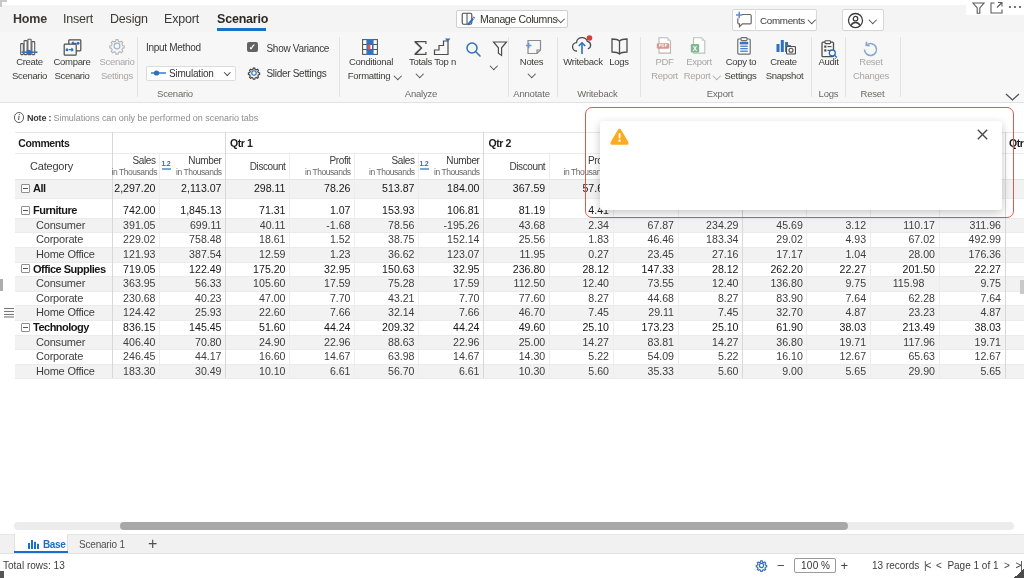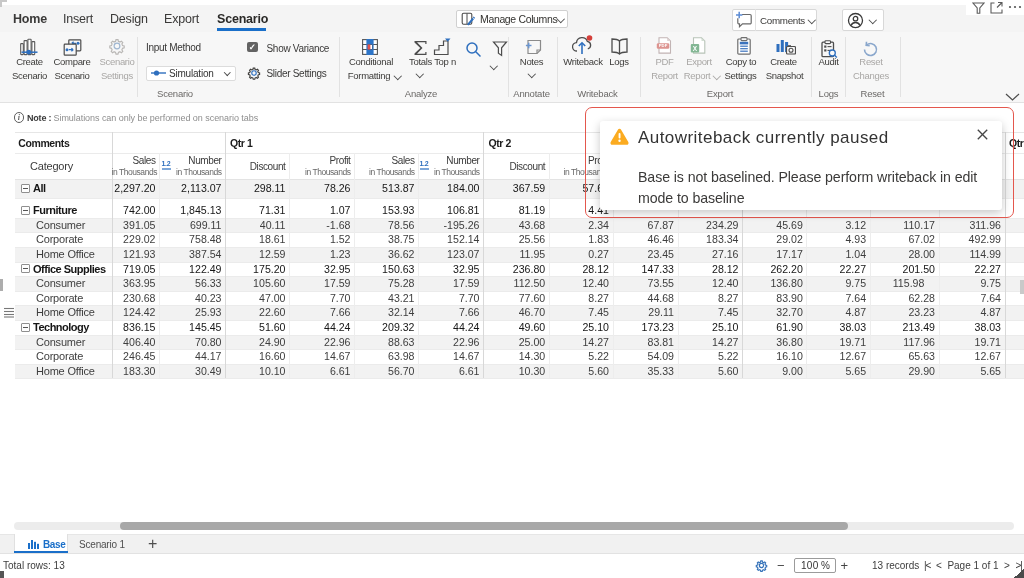--- a/index.html
+++ b/index.html
@@ -410,21 +410,21 @@
 <div class="a num" style="left:289px;top:247.0px;width:61.5px;height:14.6px;line-height:14.6px">1.23</div>
 <div class="a num" style="left:354px;top:247.0px;width:60.5px;height:14.6px;line-height:14.6px">36.62</div>
 <div class="a num" style="left:418px;top:247.0px;width:61.5px;height:14.6px;line-height:14.6px">123.07</div>
 <div class="a num" style="left:483px;top:247.0px;width:62.2px;height:14.6px;line-height:14.6px">11.95</div>
 <div class="a num" style="left:548.7px;top:247.0px;width:60.3px;height:14.6px;line-height:14.6px">0.27</div>
 <div class="a num" style="left:612.5px;top:247.0px;width:61.5px;height:14.6px;line-height:14.6px">23.45</div>
 <div class="a num" style="left:677.5px;top:247.0px;width:61.0px;height:14.6px;line-height:14.6px">27.16</div>
 <div class="a num" style="left:742px;top:247.0px;width:60.8px;height:14.6px;line-height:14.6px">17.17</div>
 <div class="a num" style="left:806.3px;top:247.0px;width:59.8px;height:14.6px;line-height:14.6px">1.04</div>
 <div class="a num" style="left:869.6px;top:247.0px;width:65.4px;height:14.6px;line-height:14.6px">28.00</div>
-<div class="a num" style="left:938.5px;top:247.0px;width:62.5px;height:14.6px;line-height:14.6px">114.99</div>
+<div class="a num" style="left:938.5px;top:247.0px;width:62.5px;height:14.6px;line-height:14.6px">176.36</div>
 <div class="a ctr" style="left:20.5px;top:264.4px;width:9px;height:9px;border:1px solid #8f8f8f;background:#fdfdfd;border-radius:1px">
       <div style="width:5px;height:1.2px;background:#555"></div>
     </div>
 <div class="a rlab b" style="left:33px;top:261.6px;height:14.6px;line-height:14.6px">Office Supplies</div>
 <div class="a num b" style="left:111.5px;top:261.6px;width:44.0px;height:14.6px;line-height:14.6px">719.05</div>
 <div class="a num b" style="left:159px;top:261.6px;width:62.5px;height:14.6px;line-height:14.6px">122.49</div>
 <div class="a num b" style="left:225px;top:261.6px;width:60.5px;height:14.6px;line-height:14.6px">175.20</div>
 <div class="a num b" style="left:289px;top:261.6px;width:61.5px;height:14.6px;line-height:14.6px">32.95</div>
 <div class="a num b" style="left:354px;top:261.6px;width:60.5px;height:14.6px;line-height:14.6px">150.63</div>
 <div class="a num b" style="left:418px;top:261.6px;width:61.5px;height:14.6px;line-height:14.6px">32.95</div>
@@ -582,18 +582,16 @@
 <div class="a" style="left:924px;top:560px;font-size:10px;color:#3d3d3d"><span style="letter-spacing:-1px">|&lt;</span>&nbsp; &lt;&nbsp; Page 1 of 1 &nbsp;&gt; &nbsp;<span style="letter-spacing:-1px">&gt;|</span></div>
 <div class="a" style="left:0;top:571px;width:4px;height:7px;background:#555"></div>
 <div class="a" style="left:1014px;top:568px;width:10px;height:10px;background:linear-gradient(135deg,transparent 50%,#4a4a4a 50%)"></div>
 <div class="a" style="left:585px;top:106.5px;width:428.5px;height:111px;border:1.6px solid #e4574d;border-radius:7px"></div>
 <div class="a" style="left:600px;top:121px;width:402px;height:88.5px;background:#fff;border-radius:3px;box-shadow:0 3px 10px rgba(0,0,0,0.22)"></div>
 <svg class="a" style="left:610px;top:128px" width="19" height="17" viewBox="0 0 19 17">
 <path d="M9.5 0.8 a1.8 1.8 0 0 1 1.6 0.9 l7.2 12.4 a1.8 1.8 0 0 1 -1.6 2.7 h-14.4 a1.8 1.8 0 0 1 -1.6 -2.7 l7.2 -12.4 a1.8 1.8 0 0 1 1.6 -0.9 z" fill="#fbab20"></path>
 <rect x="8.6" y="5" width="1.9" height="5.5" rx="0.9" fill="#fff"></rect>
 <circle cx="9.55" cy="12.7" r="1.2" fill="#fff"></circle>
 </svg>
-<div class="a" style="left:638px;top:127.5px;font-size:17px;color:#333;letter-spacing:0.45px">Autowriteback currently paused</div>
 <svg class="a" style="left:977px;top:129px" width="11" height="11" viewBox="0 0 11 11">
 <line x1="0.8" y1="0.8" x2="10.2" y2="10.2" stroke="#464646" stroke-width="1.3"></line>
 <line x1="10.2" y1="0.8" x2="0.8" y2="10.2" stroke="#464646" stroke-width="1.3"></line>
 </svg>
-<div class="a" style="left:638px;top:167px;width:362px;font-size:14.2px;line-height:21px;color:#3b3a39;letter-spacing:-0.1px">Base is not baselined. Please perform writeback in edit mode to baseline</div>
 </div>
 </body></html>

